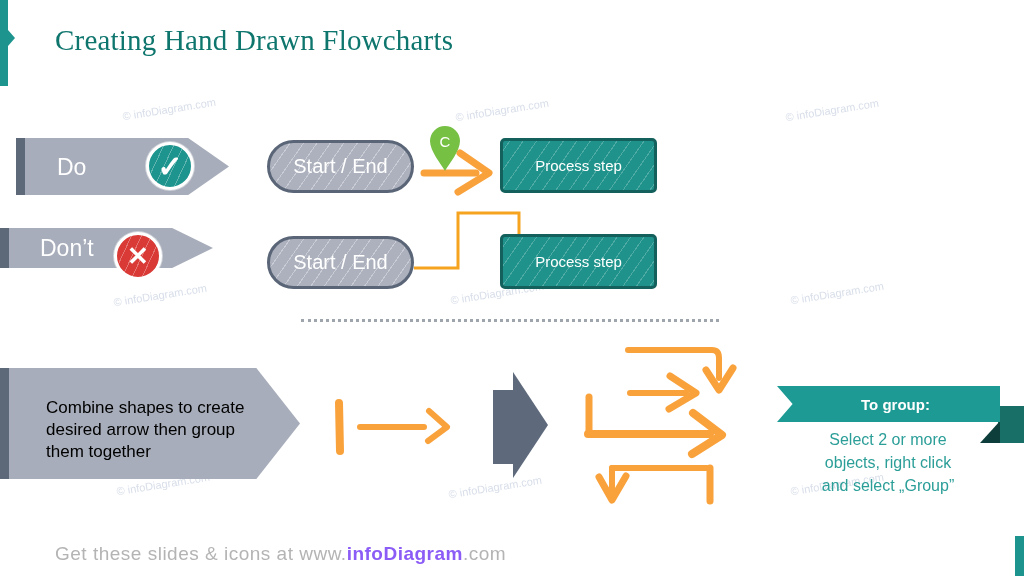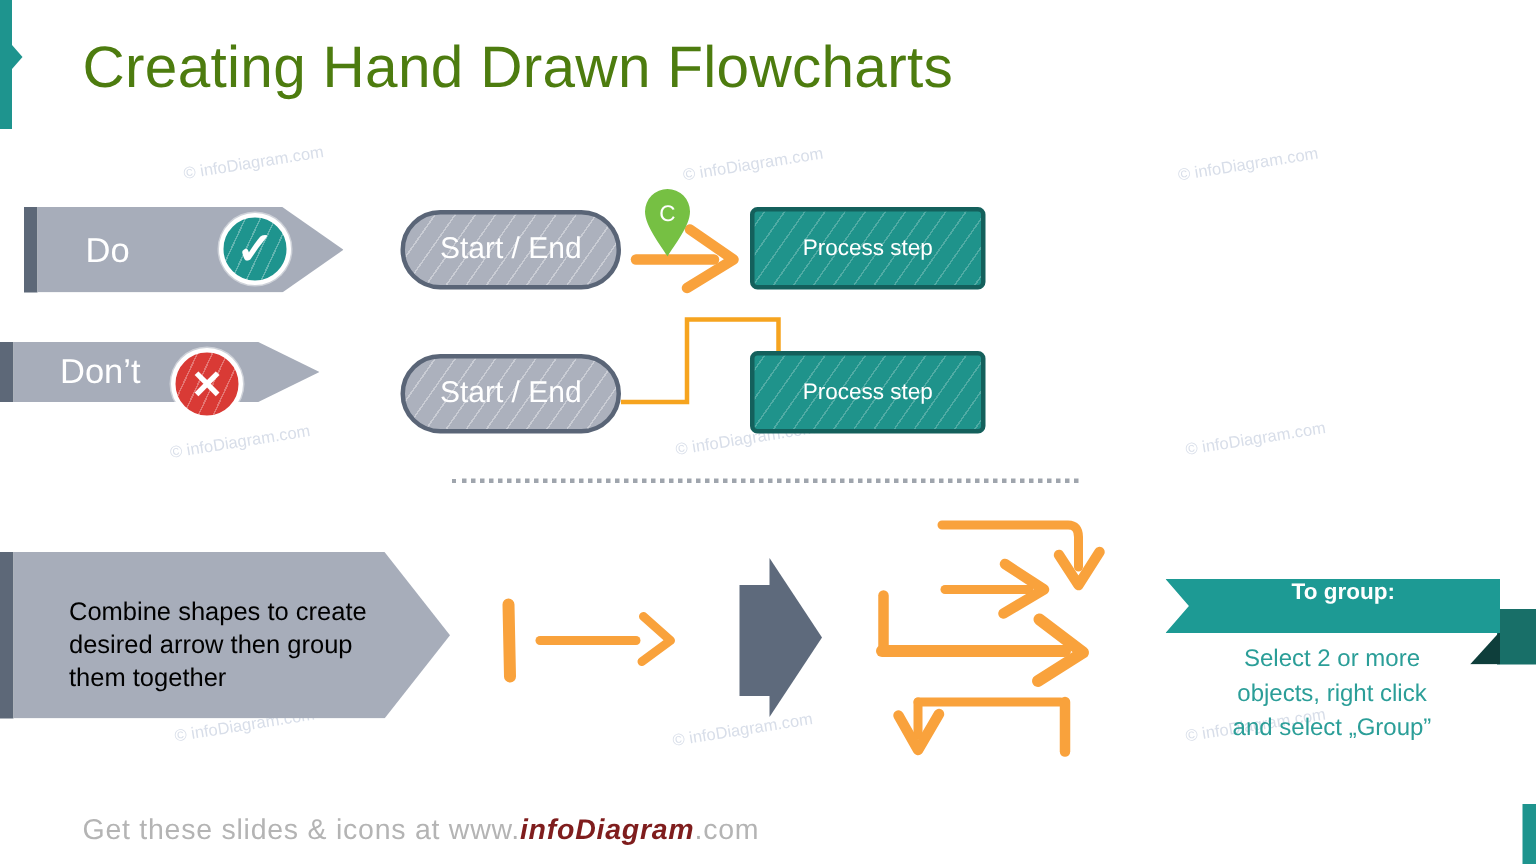--- a/index.html
+++ b/index.html
@@ -9,21 +9,21 @@
     background:#ffffff; overflow:hidden;
   }
   .abs { position:absolute; }
 
   
   .tl-bar { left:0; top:0; width:8px; height:86px; background:#1E948E; z-index:3; }
   .tl-chevron { left:8px; top:30px; width:0; height:0;
     border-top:8px solid transparent; border-bottom:8px solid transparent;
     border-left:7px solid #1E948E; z-index:3; }
 
-  .title { left:55px; top:24px; font-size:39px; color:#4d7c0f; letter-spacing:0.2px; z-index:3; }
+  .title { left:55px; top:24px; font-size:29px; color:#0f766e; letter-spacing:0.2px; z-index:3;font-family:Liberation Serif, serif; }
 
   
   .wm { color:#D8DEE9; font-size:11px; transform:rotate(-9deg); white-space:nowrap; z-index:1; }
 
   
   .banner { z-index:2; }
   .strip { position:absolute; left:0; top:0; width:9px; height:100%; background:#5D6878; }
   .arrow-body { position:absolute; left:9px; top:0; height:100%; background:#A7ADBA;
     clip-path:polygon(0 0, 80% 0, 100% 50%, 80% 100%, 0 100%); }
   .dd-label { position:absolute; top:50%; transform:translateY(-50%); color:#ffffff; font-size:23px; }
@@ -63,31 +63,31 @@
   
   .combine-banner { left:0; top:368px; width:300px; height:111px; z-index:2; }
   .combine-body { position:absolute; left:9px; top:0; width:291px; height:100%;
     background:#A7ADBA; clip-path:polygon(0 0, 85% 0, 100% 50%, 85% 100%, 0 100%); }
   .combine-text { position:absolute; left:46px; top:29px; width:200px;
     color:#000000; font-size:17px; line-height:22px; }
 
   
   .ribbon-band { left:777px; top:386px; width:223px; height:36px; background:#1D9A94;
     clip-path:polygon(0 0, 100% 0, 100% 100%, 0 100%, 7% 50%);
-    display:flex; align-items:flex-start; justify-content:center; z-index:3; }
+    display:flex; align-items:center; justify-content:center; z-index:3; }
   .ribbon-title { color:#ffffff; font-size:15px; font-weight:bold; padding-left:14px; }
   .ribbon-back { left:998px; top:406px; width:26px; height:37px; background:#186F68; z-index:2; }
   .ribbon-fold { left:980px; top:421px; width:20px; height:22px; background:#0E3E3B;
     clip-path:polygon(0 100%, 100% 0, 100% 100%); z-index:2; }
   .group-text { left:788px; top:428px; width:200px; text-align:center;
     color:#2B9E98; font-size:16px; line-height:23px; z-index:2; }
 
   
   .footer { left:55px; top:543px; font-size:19px; color:#B4B4B4; z-index:3; letter-spacing:0.5px; }
-  .footer b { color:#7f1d1d;font-style:italic; }
+  .footer b { color:#8b5cf6; }
 
   .br-bar { left:1015px; top:536px; width:9px; height:40px; background:#1E948E; z-index:3; }
 
   svg { position:absolute; overflow:visible; z-index:2; }
   .hand { stroke:#F9A23C; stroke-linecap:round; stroke-linejoin:round; fill:none; }
 </style>
 </head>
 <body>
 
 <div id="slide">

